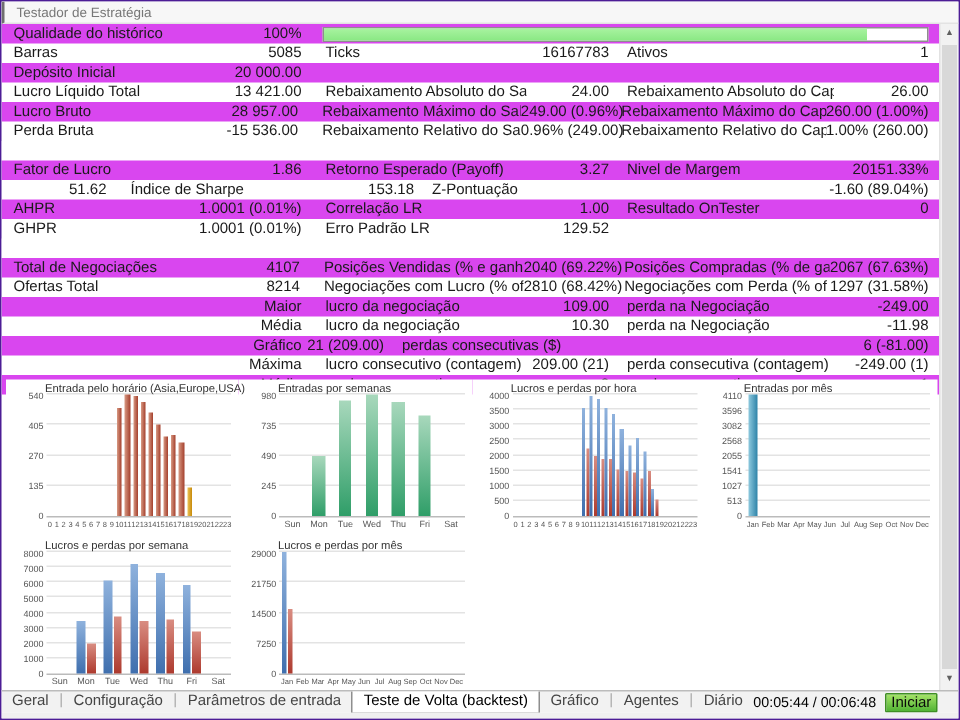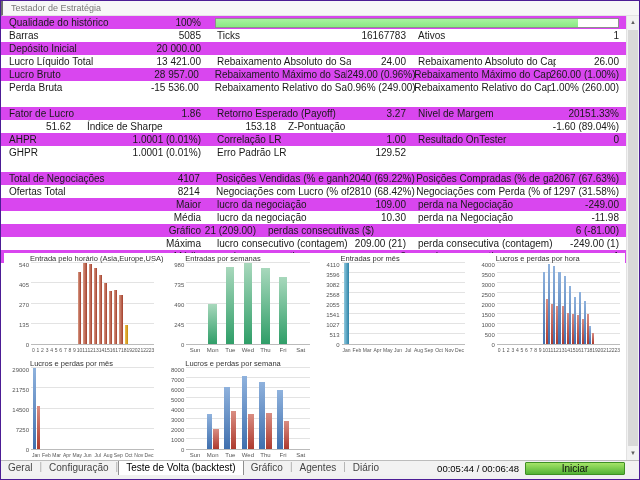--- a/index.html
+++ b/index.html
@@ -321,72 +321,20 @@
           <div class="xl">Sun</div>
           <div class="xl">Mon</div>
           <div class="xl">Tue</div>
           <div class="xl">Wed</div>
           <div class="xl">Thu</div>
           <div class="xl">Fri</div>
           <div class="xl">Sat</div>
         </div>
       </div>
       <div class="chart">
-        <div class="ctitle">Entradas por mês</div>
-        <div class="plot">
-          <div class="grid" style="bottom: 12.4818%;"></div>
-          <div class="grid" style="bottom: 24.9878%;"></div>
-          <div class="grid" style="bottom: 37.4939%;"></div>
-          <div class="grid" style="bottom: 50%;"></div>
-          <div class="grid" style="bottom: 62.4818%;"></div>
-          <div class="grid" style="bottom: 74.9878%;"></div>
-          <div class="grid" style="bottom: 87.4939%;"></div>
-          <div class="grid" style="bottom: 100%;"></div>
-          <div class="slots">
-            <div class="slot">
-              <div class="bar" style="height: 100%; width: 55%; background: linear-gradient(90deg, rgb(142, 201, 222), rgb(46, 131, 168));"></div>
-            </div>
-            <div class="slot"></div>
-            <div class="slot"></div>
-            <div class="slot"></div>
-            <div class="slot"></div>
-            <div class="slot"></div>
-            <div class="slot"></div>
-            <div class="slot"></div>
-            <div class="slot"></div>
-            <div class="slot"></div>
-            <div class="slot"></div>
-            <div class="slot"></div>
-          </div>
-        </div>
-        <div class="ylab" style="left: 1px; bottom: calc(10px);">0</div>
-        <div class="ylab" style="left: 1px; bottom: calc(19.9854px);">513</div>
-        <div class="ylab" style="left: 1px; bottom: calc(29.9903px);">1027</div>
-        <div class="ylab" style="left: 1px; bottom: calc(39.9951px);">1541</div>
-        <div class="ylab" style="left: 1px; bottom: calc(50px);">2055</div>
-        <div class="ylab" style="left: 1px; bottom: calc(59.9854px);">2568</div>
-        <div class="ylab" style="left: 1px; bottom: calc(69.9903px);">3082</div>
-        <div class="ylab" style="left: 1px; bottom: calc(79.9951px);">3596</div>
-        <div class="ylab" style="left: 1px; bottom: calc(90px);">4110</div>
-        <div class="xrow">
-          <div class="xl tiny">Jan</div>
-          <div class="xl tiny">Feb</div>
-          <div class="xl tiny">Mar</div>
-          <div class="xl tiny">Apr</div>
-          <div class="xl tiny">May</div>
-          <div class="xl tiny">Jun</div>
-          <div class="xl tiny">Jul</div>
-          <div class="xl tiny">Aug</div>
-          <div class="xl tiny">Sep</div>
-          <div class="xl tiny">Oct</div>
-          <div class="xl tiny">Nov</div>
-          <div class="xl tiny">Dec</div>
-        </div>
-      </div>
-      <div class="chart">
         <div class="ctitle">Lucros e perdas por hora</div>
         <div class="plot">
           <div class="grid" style="bottom: 12.5%;"></div>
           <div class="grid" style="bottom: 25%;"></div>
           <div class="grid" style="bottom: 37.5%;"></div>
           <div class="grid" style="bottom: 50%;"></div>
           <div class="grid" style="bottom: 62.5%;"></div>
           <div class="grid" style="bottom: 75%;"></div>
           <div class="grid" style="bottom: 87.5%;"></div>
           <div class="grid" style="bottom: 100%;"></div>
@@ -477,20 +425,127 @@
           <div class="xl tiny">17</div>
           <div class="xl tiny">18</div>
           <div class="xl tiny">19</div>
           <div class="xl tiny">20</div>
           <div class="xl tiny">21</div>
           <div class="xl tiny">22</div>
           <div class="xl tiny">23</div>
         </div>
       </div>
       <div class="chart">
+        <div class="ctitle">Entradas por mês</div>
+        <div class="plot">
+          <div class="grid" style="bottom: 12.4818%;"></div>
+          <div class="grid" style="bottom: 24.9878%;"></div>
+          <div class="grid" style="bottom: 37.4939%;"></div>
+          <div class="grid" style="bottom: 50%;"></div>
+          <div class="grid" style="bottom: 62.4818%;"></div>
+          <div class="grid" style="bottom: 74.9878%;"></div>
+          <div class="grid" style="bottom: 87.4939%;"></div>
+          <div class="grid" style="bottom: 100%;"></div>
+          <div class="slots">
+            <div class="slot">
+              <div class="bar" style="height: 100%; width: 55%; background: linear-gradient(90deg, rgb(142, 201, 222), rgb(46, 131, 168));"></div>
+            </div>
+            <div class="slot"></div>
+            <div class="slot"></div>
+            <div class="slot"></div>
+            <div class="slot"></div>
+            <div class="slot"></div>
+            <div class="slot"></div>
+            <div class="slot"></div>
+            <div class="slot"></div>
+            <div class="slot"></div>
+            <div class="slot"></div>
+            <div class="slot"></div>
+          </div>
+        </div>
+        <div class="ylab" style="left: 1px; bottom: calc(10px);">0</div>
+        <div class="ylab" style="left: 1px; bottom: calc(19.9854px);">513</div>
+        <div class="ylab" style="left: 1px; bottom: calc(29.9903px);">1027</div>
+        <div class="ylab" style="left: 1px; bottom: calc(39.9951px);">1541</div>
+        <div class="ylab" style="left: 1px; bottom: calc(50px);">2055</div>
+        <div class="ylab" style="left: 1px; bottom: calc(59.9854px);">2568</div>
+        <div class="ylab" style="left: 1px; bottom: calc(69.9903px);">3082</div>
+        <div class="ylab" style="left: 1px; bottom: calc(79.9951px);">3596</div>
+        <div class="ylab" style="left: 1px; bottom: calc(90px);">4110</div>
+        <div class="xrow">
+          <div class="xl tiny">Jan</div>
+          <div class="xl tiny">Feb</div>
+          <div class="xl tiny">Mar</div>
+          <div class="xl tiny">Apr</div>
+          <div class="xl tiny">May</div>
+          <div class="xl tiny">Jun</div>
+          <div class="xl tiny">Jul</div>
+          <div class="xl tiny">Aug</div>
+          <div class="xl tiny">Sep</div>
+          <div class="xl tiny">Oct</div>
+          <div class="xl tiny">Nov</div>
+          <div class="xl tiny">Dec</div>
+        </div>
+      </div>
+      <div class="chart">
+        <div class="ctitle">Lucros e perdas por semana</div>
+        <div class="plot">
+          <div class="grid" style="bottom: 12.5%;"></div>
+          <div class="grid" style="bottom: 25%;"></div>
+          <div class="grid" style="bottom: 37.5%;"></div>
+          <div class="grid" style="bottom: 50%;"></div>
+          <div class="grid" style="bottom: 62.5%;"></div>
+          <div class="grid" style="bottom: 75%;"></div>
+          <div class="grid" style="bottom: 87.5%;"></div>
+          <div class="grid" style="bottom: 100%;"></div>
+          <div class="slots">
+            <div class="slot"></div>
+            <div class="slot">
+              <div class="bar" style="height: 43.125%; width: 32%; background: linear-gradient(rgb(143, 178, 221), rgb(63, 111, 174));"></div>
+              <div class="bar" style="height: 24.375%; width: 32%; background: linear-gradient(rgb(217, 141, 130), rgb(173, 58, 46));"></div>
+            </div>
+            <div class="slot">
+              <div class="bar" style="height: 76.875%; width: 32%; background: linear-gradient(rgb(143, 178, 221), rgb(63, 111, 174));"></div>
+              <div class="bar" style="height: 47.5%; width: 32%; background: linear-gradient(rgb(217, 141, 130), rgb(173, 58, 46));"></div>
+            </div>
+            <div class="slot">
+              <div class="bar" style="height: 90%; width: 32%; background: linear-gradient(rgb(143, 178, 221), rgb(63, 111, 174));"></div>
+              <div class="bar" style="height: 43.125%; width: 32%; background: linear-gradient(rgb(217, 141, 130), rgb(173, 58, 46));"></div>
+            </div>
+            <div class="slot">
+              <div class="bar" style="height: 82.5%; width: 32%; background: linear-gradient(rgb(143, 178, 221), rgb(63, 111, 174));"></div>
+              <div class="bar" style="height: 45%; width: 32%; background: linear-gradient(rgb(217, 141, 130), rgb(173, 58, 46));"></div>
+            </div>
+            <div class="slot">
+              <div class="bar" style="height: 72.5%; width: 32%; background: linear-gradient(rgb(143, 178, 221), rgb(63, 111, 174));"></div>
+              <div class="bar" style="height: 35%; width: 32%; background: linear-gradient(rgb(217, 141, 130), rgb(173, 58, 46));"></div>
+            </div>
+            <div class="slot"></div>
+          </div>
+        </div>
+        <div class="ylab" style="left: 1px; bottom: calc(10px);">0</div>
+        <div class="ylab" style="left: 1px; bottom: calc(20px);">1000</div>
+        <div class="ylab" style="left: 1px; bottom: calc(30px);">2000</div>
+        <div class="ylab" style="left: 1px; bottom: calc(40px);">3000</div>
+        <div class="ylab" style="left: 1px; bottom: calc(50px);">4000</div>
+        <div class="ylab" style="left: 1px; bottom: calc(60px);">5000</div>
+        <div class="ylab" style="left: 1px; bottom: calc(70px);">6000</div>
+        <div class="ylab" style="left: 1px; bottom: calc(80px);">7000</div>
+        <div class="ylab" style="left: 1px; bottom: calc(90px);">8000</div>
+        <div class="xrow">
+          <div class="xl">Sun</div>
+          <div class="xl">Mon</div>
+          <div class="xl">Tue</div>
+          <div class="xl">Wed</div>
+          <div class="xl">Thu</div>
+          <div class="xl">Fri</div>
+          <div class="xl">Sat</div>
+        </div>
+      </div>
+      <div class="chart">
         <div class="ctitle">Lucros e perdas por mês</div>
         <div class="plot">
           <div class="grid" style="bottom: 25%;"></div>
           <div class="grid" style="bottom: 50%;"></div>
           <div class="grid" style="bottom: 75%;"></div>
           <div class="grid" style="bottom: 100%;"></div>
           <div class="slots">
             <div class="slot">
               <div class="bar" style="height: 100%; width: 30%; background: linear-gradient(rgb(143, 178, 221), rgb(63, 111, 174));"></div>
               <div class="bar" style="height: 53.4483%; width: 30%; background: linear-gradient(rgb(217, 141, 130), rgb(173, 58, 46));"></div>
@@ -521,83 +576,29 @@
           <div class="xl tiny">May</div>
           <div class="xl tiny">Jun</div>
           <div class="xl tiny">Jul</div>
           <div class="xl tiny">Aug</div>
           <div class="xl tiny">Sep</div>
           <div class="xl tiny">Oct</div>
           <div class="xl tiny">Nov</div>
           <div class="xl tiny">Dec</div>
         </div>
       </div>
-      <div class="chart">
-        <div class="ctitle">Lucros e perdas por semana</div>
-        <div class="plot">
-          <div class="grid" style="bottom: 12.5%;"></div>
-          <div class="grid" style="bottom: 25%;"></div>
-          <div class="grid" style="bottom: 37.5%;"></div>
-          <div class="grid" style="bottom: 50%;"></div>
-          <div class="grid" style="bottom: 62.5%;"></div>
-          <div class="grid" style="bottom: 75%;"></div>
-          <div class="grid" style="bottom: 87.5%;"></div>
-          <div class="grid" style="bottom: 100%;"></div>
-          <div class="slots">
-            <div class="slot"></div>
-            <div class="slot">
-              <div class="bar" style="height: 43.125%; width: 32%; background: linear-gradient(rgb(143, 178, 221), rgb(63, 111, 174));"></div>
-              <div class="bar" style="height: 24.375%; width: 32%; background: linear-gradient(rgb(217, 141, 130), rgb(173, 58, 46));"></div>
-            </div>
-            <div class="slot">
-              <div class="bar" style="height: 76.875%; width: 32%; background: linear-gradient(rgb(143, 178, 221), rgb(63, 111, 174));"></div>
-              <div class="bar" style="height: 47.5%; width: 32%; background: linear-gradient(rgb(217, 141, 130), rgb(173, 58, 46));"></div>
-            </div>
-            <div class="slot">
-              <div class="bar" style="height: 90%; width: 32%; background: linear-gradient(rgb(143, 178, 221), rgb(63, 111, 174));"></div>
-              <div class="bar" style="height: 43.125%; width: 32%; background: linear-gradient(rgb(217, 141, 130), rgb(173, 58, 46));"></div>
-            </div>
-            <div class="slot">
-              <div class="bar" style="height: 82.5%; width: 32%; background: linear-gradient(rgb(143, 178, 221), rgb(63, 111, 174));"></div>
-              <div class="bar" style="height: 45%; width: 32%; background: linear-gradient(rgb(217, 141, 130), rgb(173, 58, 46));"></div>
-            </div>
-            <div class="slot">
-              <div class="bar" style="height: 72.5%; width: 32%; background: linear-gradient(rgb(143, 178, 221), rgb(63, 111, 174));"></div>
-              <div class="bar" style="height: 35%; width: 32%; background: linear-gradient(rgb(217, 141, 130), rgb(173, 58, 46));"></div>
-            </div>
-            <div class="slot"></div>
-          </div>
-        </div>
-        <div class="ylab" style="left: 1px; bottom: calc(10px);">0</div>
-        <div class="ylab" style="left: 1px; bottom: calc(20px);">1000</div>
-        <div class="ylab" style="left: 1px; bottom: calc(30px);">2000</div>
-        <div class="ylab" style="left: 1px; bottom: calc(40px);">3000</div>
-        <div class="ylab" style="left: 1px; bottom: calc(50px);">4000</div>
-        <div class="ylab" style="left: 1px; bottom: calc(60px);">5000</div>
-        <div class="ylab" style="left: 1px; bottom: calc(70px);">6000</div>
-        <div class="ylab" style="left: 1px; bottom: calc(80px);">7000</div>
-        <div class="ylab" style="left: 1px; bottom: calc(90px);">8000</div>
-        <div class="xrow">
-          <div class="xl">Sun</div>
-          <div class="xl">Mon</div>
-          <div class="xl">Tue</div>
-          <div class="xl">Wed</div>
-          <div class="xl">Thu</div>
-          <div class="xl">Fri</div>
-          <div class="xl">Sat</div>
-        </div>
-      </div>
     </div>
 
   <div class="tabbar">
     <span style="display:flex;align-items:flex-start;">
         <div class="tab">Geral</div>
         <span class="tsep">|</span>
         <div class="tab">Configuração</div>
         <span class="tsep">|</span>
+        <div class="tab">Parâmetros de entrada</div>
         <div class="tab active">Teste de Volta (backtest)</div>
         <div class="tab">Gráfico</div>
         <span class="tsep">|</span>
         <div class="tab">Agentes</div>
         <span class="tsep">|</span>
         <div class="tab">Diário</div>
       </span>
     <span class="spacer"></span>
     <span class="time">00:05:44 / 00:06:48</span>
     <div class="startbtn">Iniciar</div>

